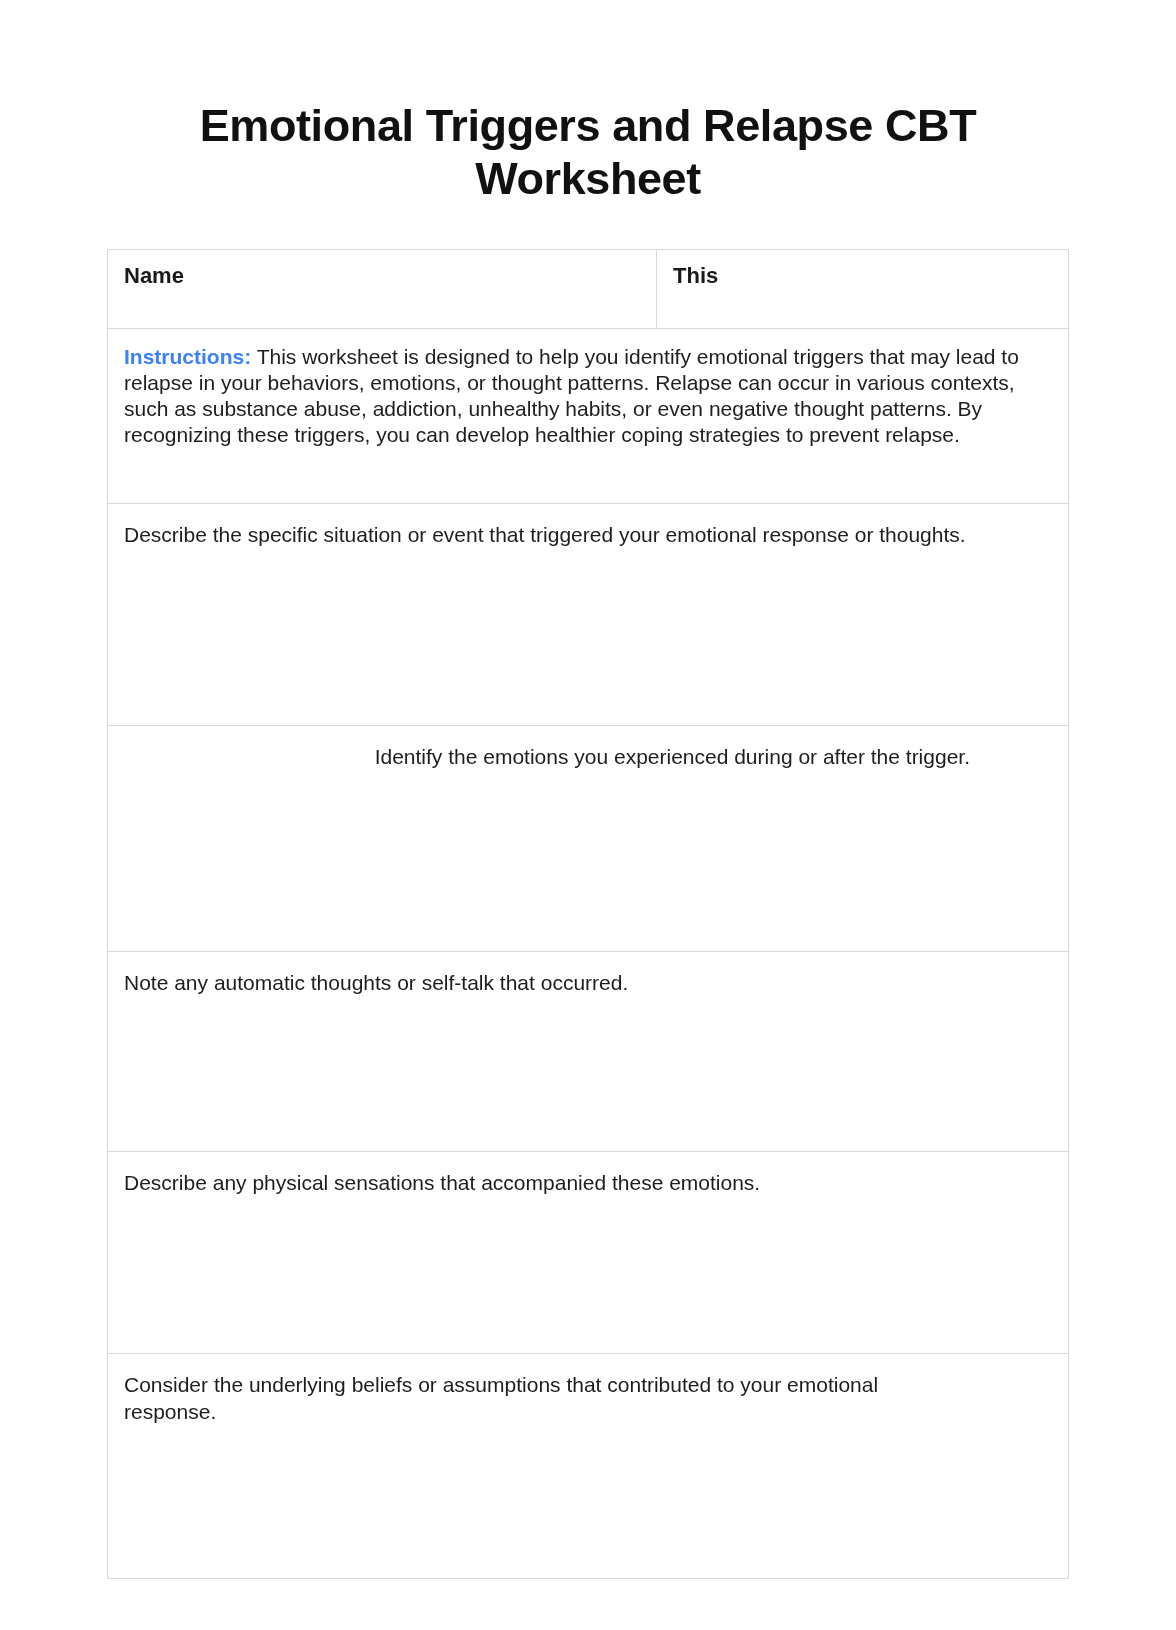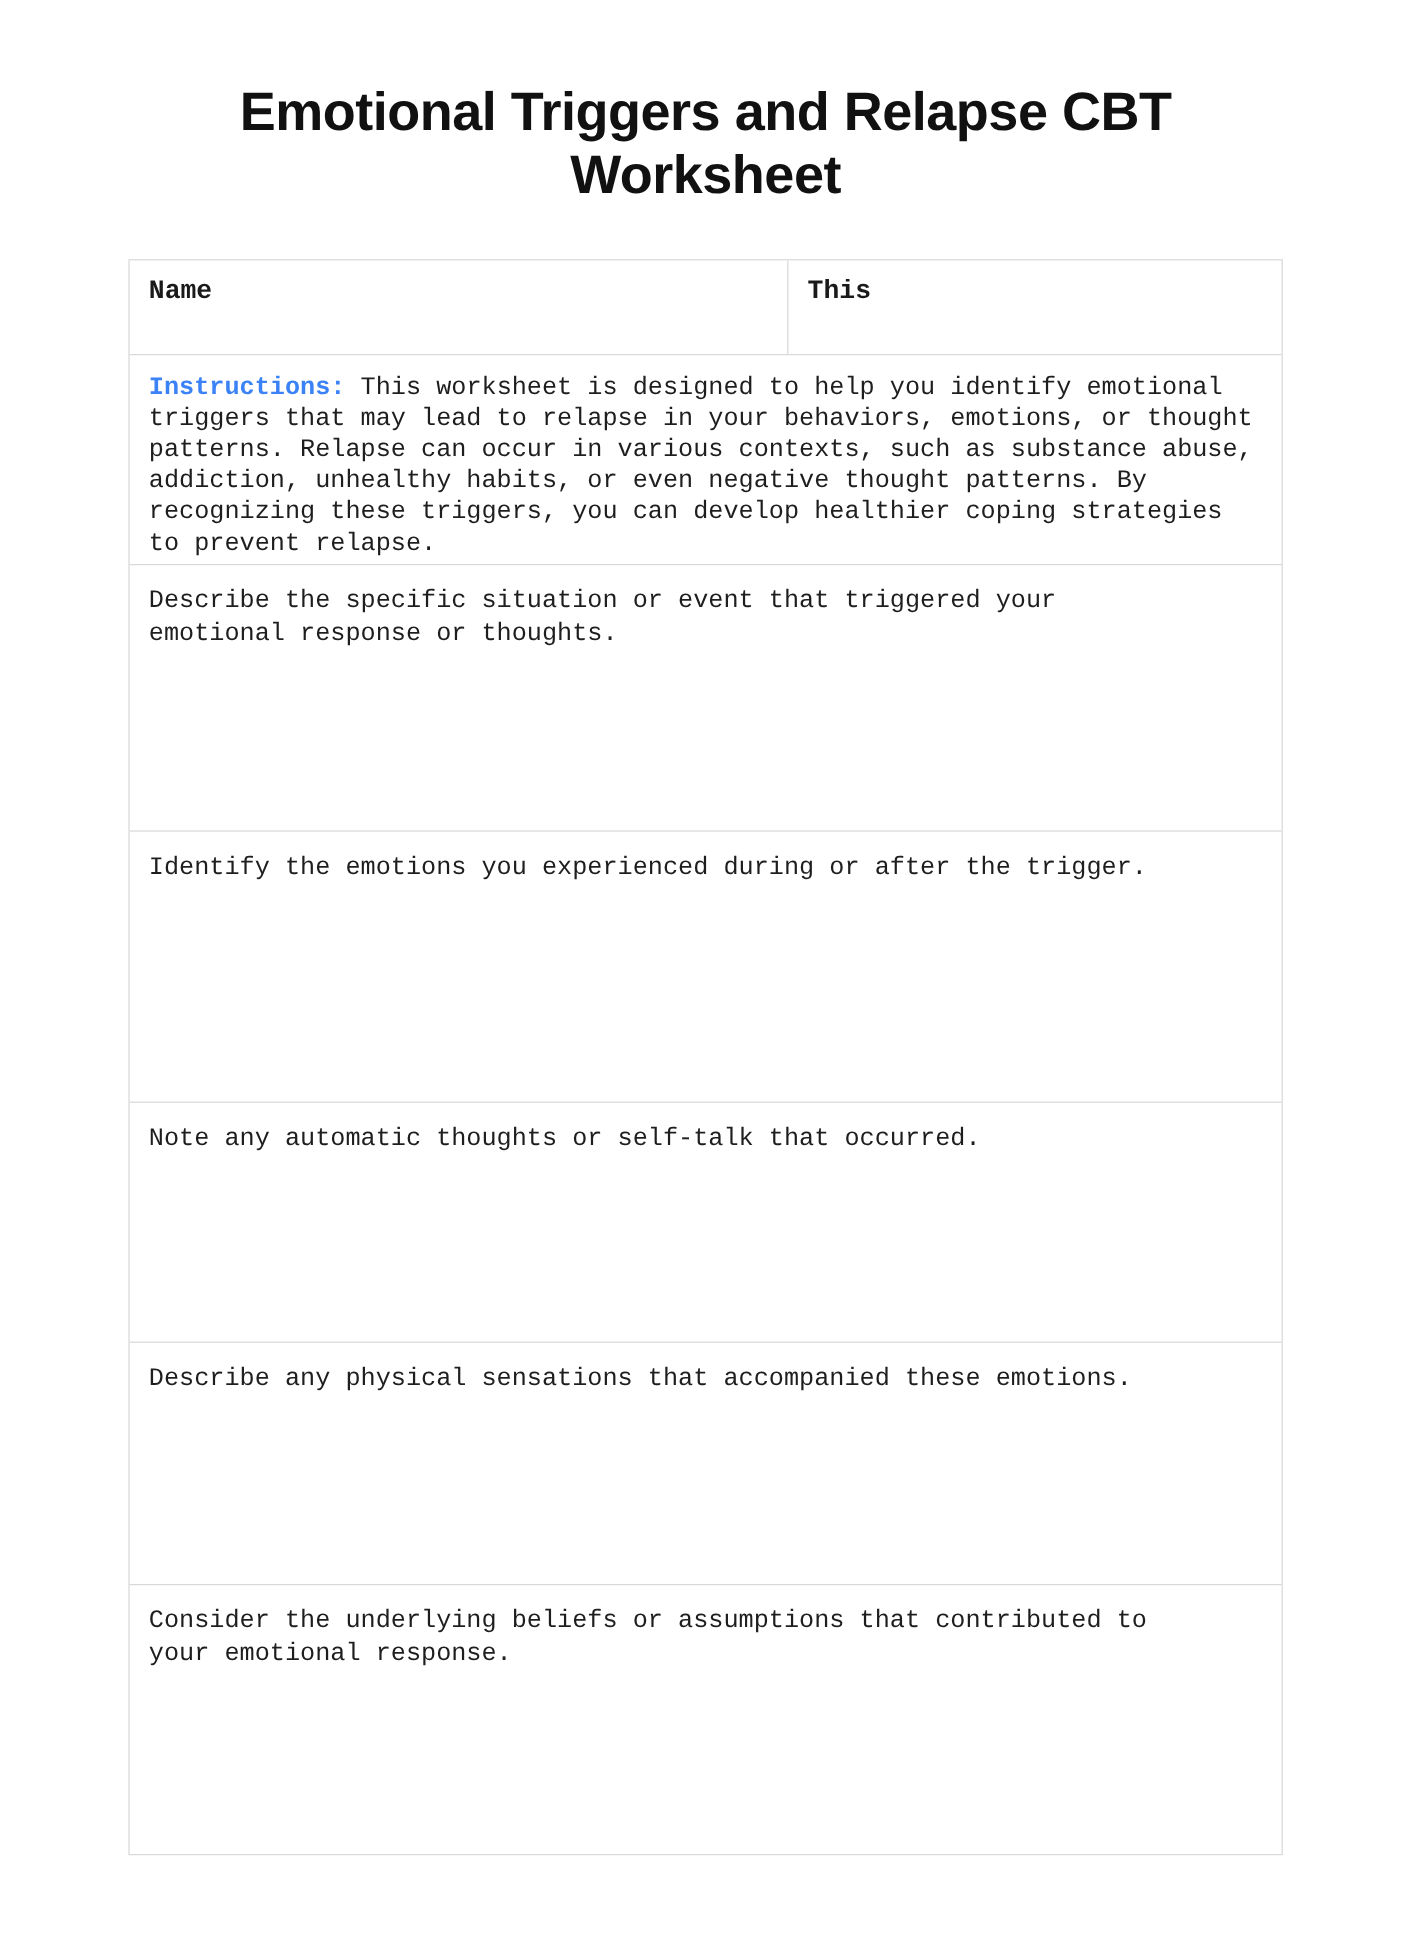--- a/index.html
+++ b/index.html
@@ -10,34 +10,33 @@
     }
     body {
       width: 1176px;
       height: 1630px;
       font-family: "Liberation Sans", sans-serif;
       color: #1e1e1e;
       position: relative;
     }
     .title {
       width: 880px;
-      margin: 66px auto 0;
+      margin: 99px auto 0;
       text-align: center;
       font-size: 45px;
       line-height: 53px;
       font-weight: 700;
       color: #111111;
       letter-spacing: -0.4px;
     }
     .sheet {
       width: 962px;
       margin: 44px auto 0;
       border: 1px solid #d8d8d8;
       background: #ffffff;
-      font-family: Liberation Mono, monospace;
     }
     .row {
       border-bottom: 1px solid #d8d8d8;
       overflow: hidden;
     }
     .row:last-child { border-bottom: none; }
 
     .header-row {
       display: flex;
       height: 79px;
@@ -61,21 +60,21 @@
       margin: 0;
       padding: 15px 22px 0 16px;
       font-size: 21px;
       line-height: 26px;
       color: #1e1e1e;
     }
     .instructions strong { color: #3b82f6; }
 
     .section {
       display: flex;
-      flex-direction: row;
+      flex-direction: column;
     }
     .prompt {
       margin: 0;
       padding: 17px 24px 0 16px;
       font-size: 21px;
       line-height: 27px;
       max-width: 846px;
       box-sizing: content-box;
       color: #1e1e1e;
     }

